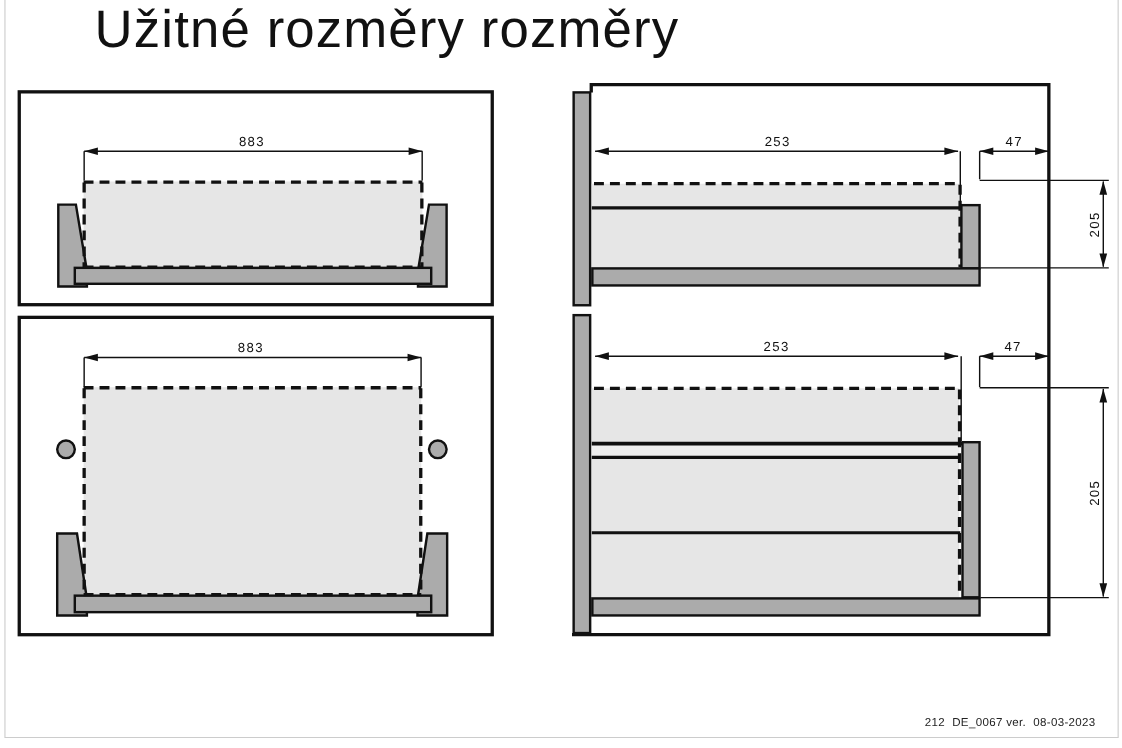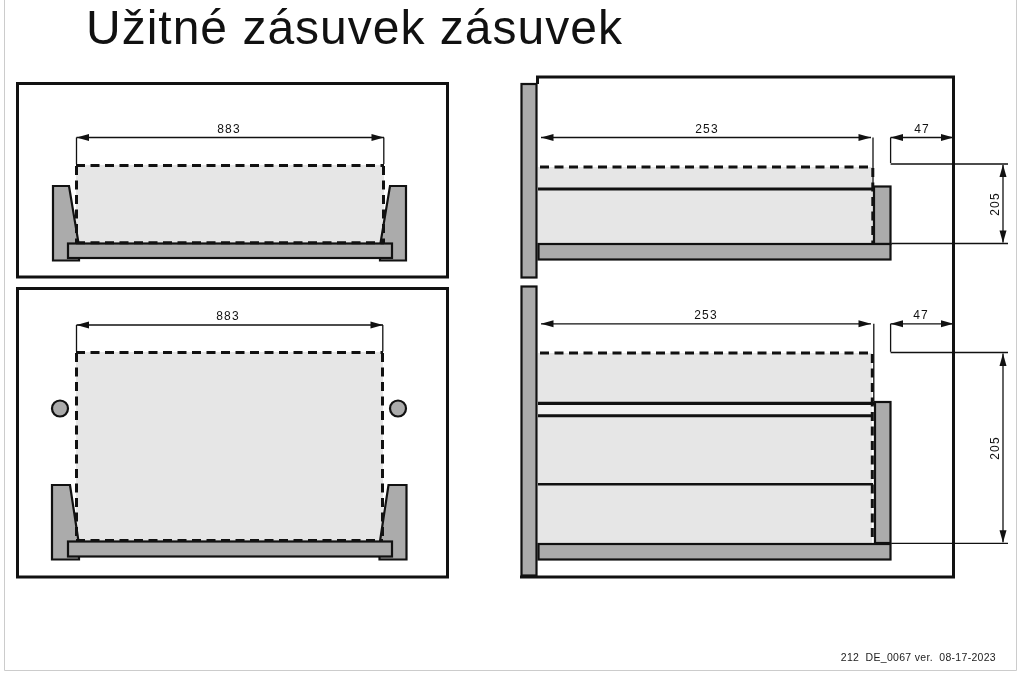--- a/index.html
+++ b/index.html
@@ -145,15 +145,15 @@
         <line x1="890.6" y1="352.5" x2="1008" y2="352.5"></line>
         <line x1="891.6" y1="543.3" x2="1008" y2="543.3"></line>
         <line x1="1003" y1="353.5" x2="1003" y2="542.3"></line>
       </g>
       <polygon points="1003,353.5 999.5,366 1006.5,366" fill="#111"></polygon>
       <polygon points="1003,542.8 999.5,530.3 1006.5,530.3" fill="#111"></polygon>
       <text class="dimtxt" x="999" y="448" text-anchor="middle" transform="rotate(-90 999 448)">205</text>
     </g>
   </svg>
 
-  <h1 class="title">Užitné zásuvek zásuvek</h1>
-  <div class="footer">212  DE_0067 ver.  08-17-2023</div>
+  <h1 class="title">Užitné rozměry rozměry</h1>
+  <div class="footer">212  DE_0067 ver.  08-03-2023</div>
 </div>
 
 </body></html>

